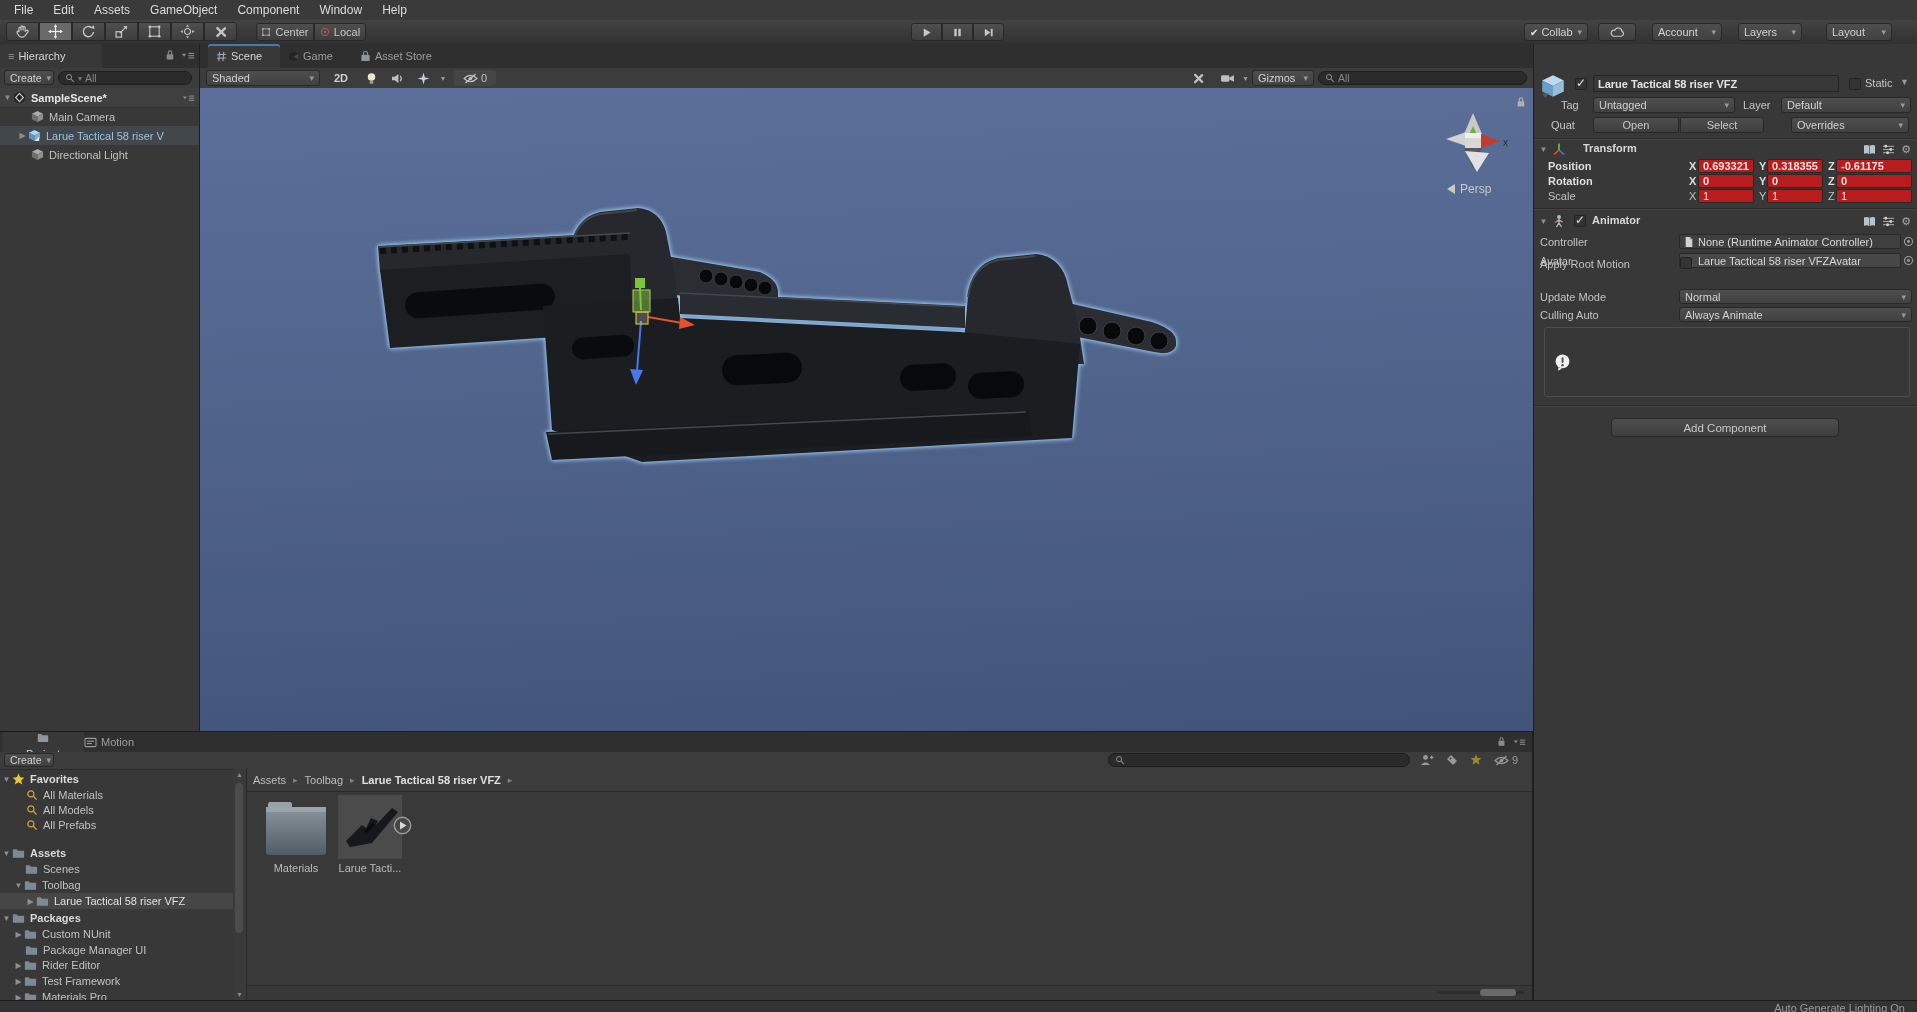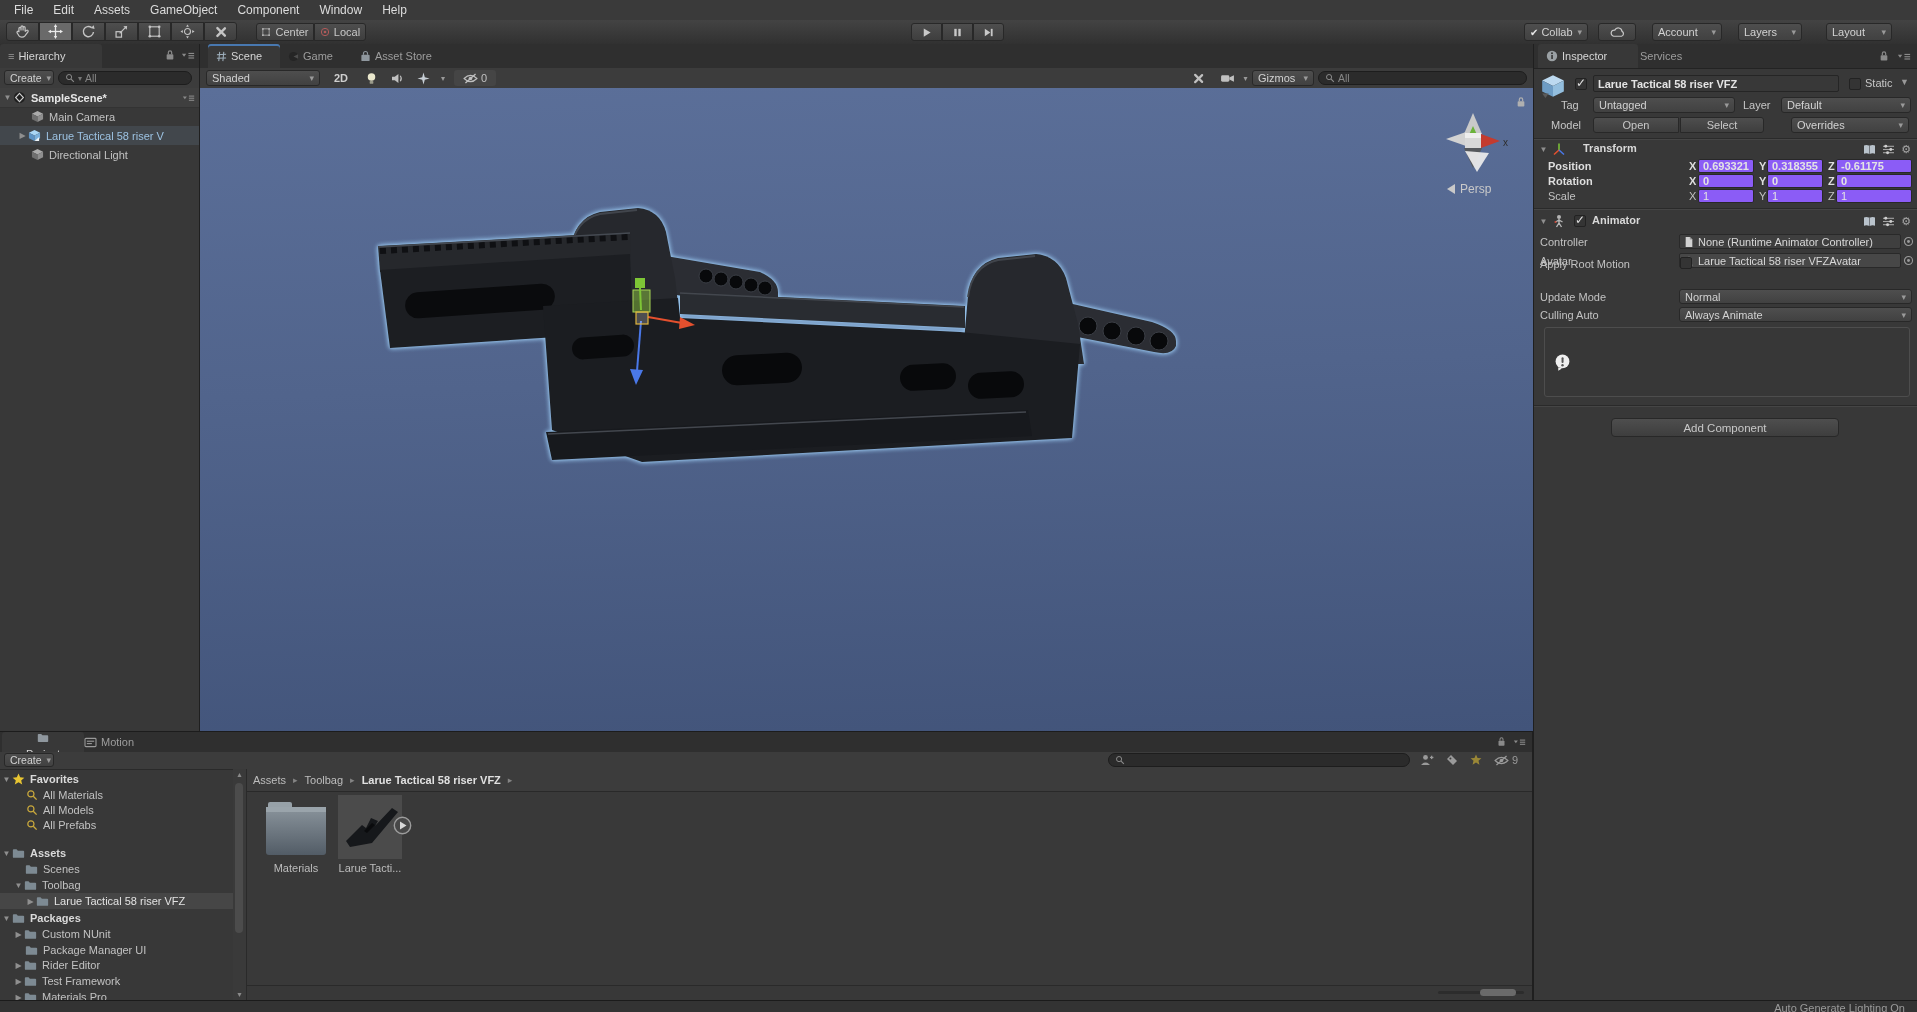--- a/index.html
+++ b/index.html
@@ -14,21 +14,21 @@
   .tab.active{background:#383838;color:#d6d6d6;border-radius:3px 3px 0 0;}
   .tab.blue-top{box-shadow:inset 0 2px 0 #4878b0;}
   .mini-btn{background:linear-gradient(#4e4e4e,#3e3e3e);border:1px solid #282828;border-radius:3px;
        color:#c8c8c8;display:flex;align-items:center;justify-content:center;gap:4px;box-sizing:border-box;}
   .flat-btn{display:flex;align-items:center;justify-content:center;color:#c0c0c0;}
   .dd{background:linear-gradient(#4e4e4e,#414141);border:1px solid #282828;border-radius:3px;
       color:#d2d2d2;display:flex;align-items:center;padding:0 5px;box-sizing:border-box;white-space:nowrap;overflow:hidden;}
   .dd::after{content:"▾";color:#9a9a9a;font-size:9px;margin-left:auto;padding-left:5px;}
   .search{background:#2b2b2b;border:1px solid #1d1d1d;border-radius:8px;display:flex;align-items:center;
       color:#868686;padding:0 6px;gap:3px;box-sizing:border-box;}
-  .nf{background:#8b5cf6;border:1px solid #282828;border-radius:2px;color:#e4e4e4;
+  .nf{background:#b91c1c;border:1px solid #282828;border-radius:2px;color:#e4e4e4;
       display:flex;align-items:center;padding:0 4px;box-sizing:border-box;overflow:hidden;white-space:nowrap;}
   .objf{background:#3f3f3f;border:1px solid #292929;border-radius:2px;color:#d8d8d8;
       display:flex;align-items:center;gap:4px;padding:0 4px;box-sizing:border-box;overflow:hidden;white-space:nowrap;}
   .cb{width:12px;height:12px;background:#343434;border:1px solid #222;border-radius:2px;position:relative;box-sizing:border-box;}
   .cb.on::after{content:"✓";position:absolute;left:0px;top:-3px;color:#dedede;font-size:12px;}
   .caret{color:#8f8f8f;font-size:8px;width:11px;text-align:center;flex:none;}
   .hrow{position:absolute;left:0;right:0;height:19px;display:flex;align-items:center;
         white-space:nowrap;overflow:hidden;}
   .trow{position:absolute;left:0;right:0;height:16px;display:flex;align-items:center;
         white-space:nowrap;overflow:hidden;color:#c2c2c2;}
@@ -542,39 +542,20 @@
         <text x="1260" y="105" font-size="12" fill="#c9c9c9">Persp</text>
       </g>
     </svg>
     <svg class="ic" width="10" height="12" color="#b0b0b0" style="position:absolute;left:1316px;top:8px;">
         <use href="#i-lock"></use>
       </svg>
   </div>
 </div>
 
 <div class="panel" style="left:1533px;top:44px;width:384px;height:956px;border-left:1px solid #1f1f1f;box-sizing:border-box;">
-  <div class="tabbar" style="height:24px;">
-    <div class="tab active" style="left:4px;width:84px;">
-      <svg class="ic" width="12" height="12">
-          <use href="#i-infotab"></use>
-        </svg>
-      <span>Inspector</span>
-    </div>
-    <div class="tab" style="left:98px;width:62px;">
-      <span>Services</span>
-    </div>
-    <div class="abs" style="right:6px;top:6px;display:flex;gap:8px;align-items:center;">
-      <svg class="ic" width="10" height="12" color="#8a8a8a">
-          <use href="#i-lock"></use>
-        </svg>
-      <svg class="ic" width="14" height="11" color="#8a8a8a">
-          <use href="#i-menu"></use>
-        </svg>
-    </div>
-  </div>
 
   <svg class="ic" width="26" height="26" style="position:absolute;left:6px;top:29px;">
       <use href="#i-modelcube"></use>
     </svg>
   <div class="cb on" style="position:absolute;left:41px;top:34px;"></div>
   <div class="nf bold" style="position:absolute;left:59px;top:31px;width:246px;height:17px;background:#383838;border-color:#252525;">
     <span>Larue Tactical 58 riser VFZ</span>
   </div>
   <div class="cb" style="position:absolute;left:315px;top:34px;"></div>
   <span class="ins-label" style="left:331px;top:33px;">Static</span>
@@ -582,21 +563,21 @@
 
   <span class="ins-label" style="left:27px;top:55px;">Tag</span>
   <div class="dd" style="position:absolute;left:59px;top:53px;width:142px;height:16px;">
     <span>Untagged</span>
   </div>
   <span class="ins-label" style="left:209px;top:55px;">Layer</span>
   <div class="dd" style="position:absolute;left:247px;top:53px;width:130px;height:16px;">
     <span>Default</span>
   </div>
 
-  <span class="ins-label" style="left:17px;top:75px;">Model</span>
+  <span class="ins-label" style="left:17px;top:75px;">Quat</span>
   <div class="mini-btn" style="position:absolute;left:59px;top:73px;width:86px;height:16px;border-radius:3px 0 0 3px;">
     <span>Open</span>
   </div>
   <div class="mini-btn" style="position:absolute;left:146px;top:73px;width:84px;height:16px;border-radius:0 3px 3px 0;">
     <span>Select</span>
   </div>
   <div class="dd" style="position:absolute;left:257px;top:73px;width:118px;height:16px;">
     <span>Overrides</span>
   </div>
 

